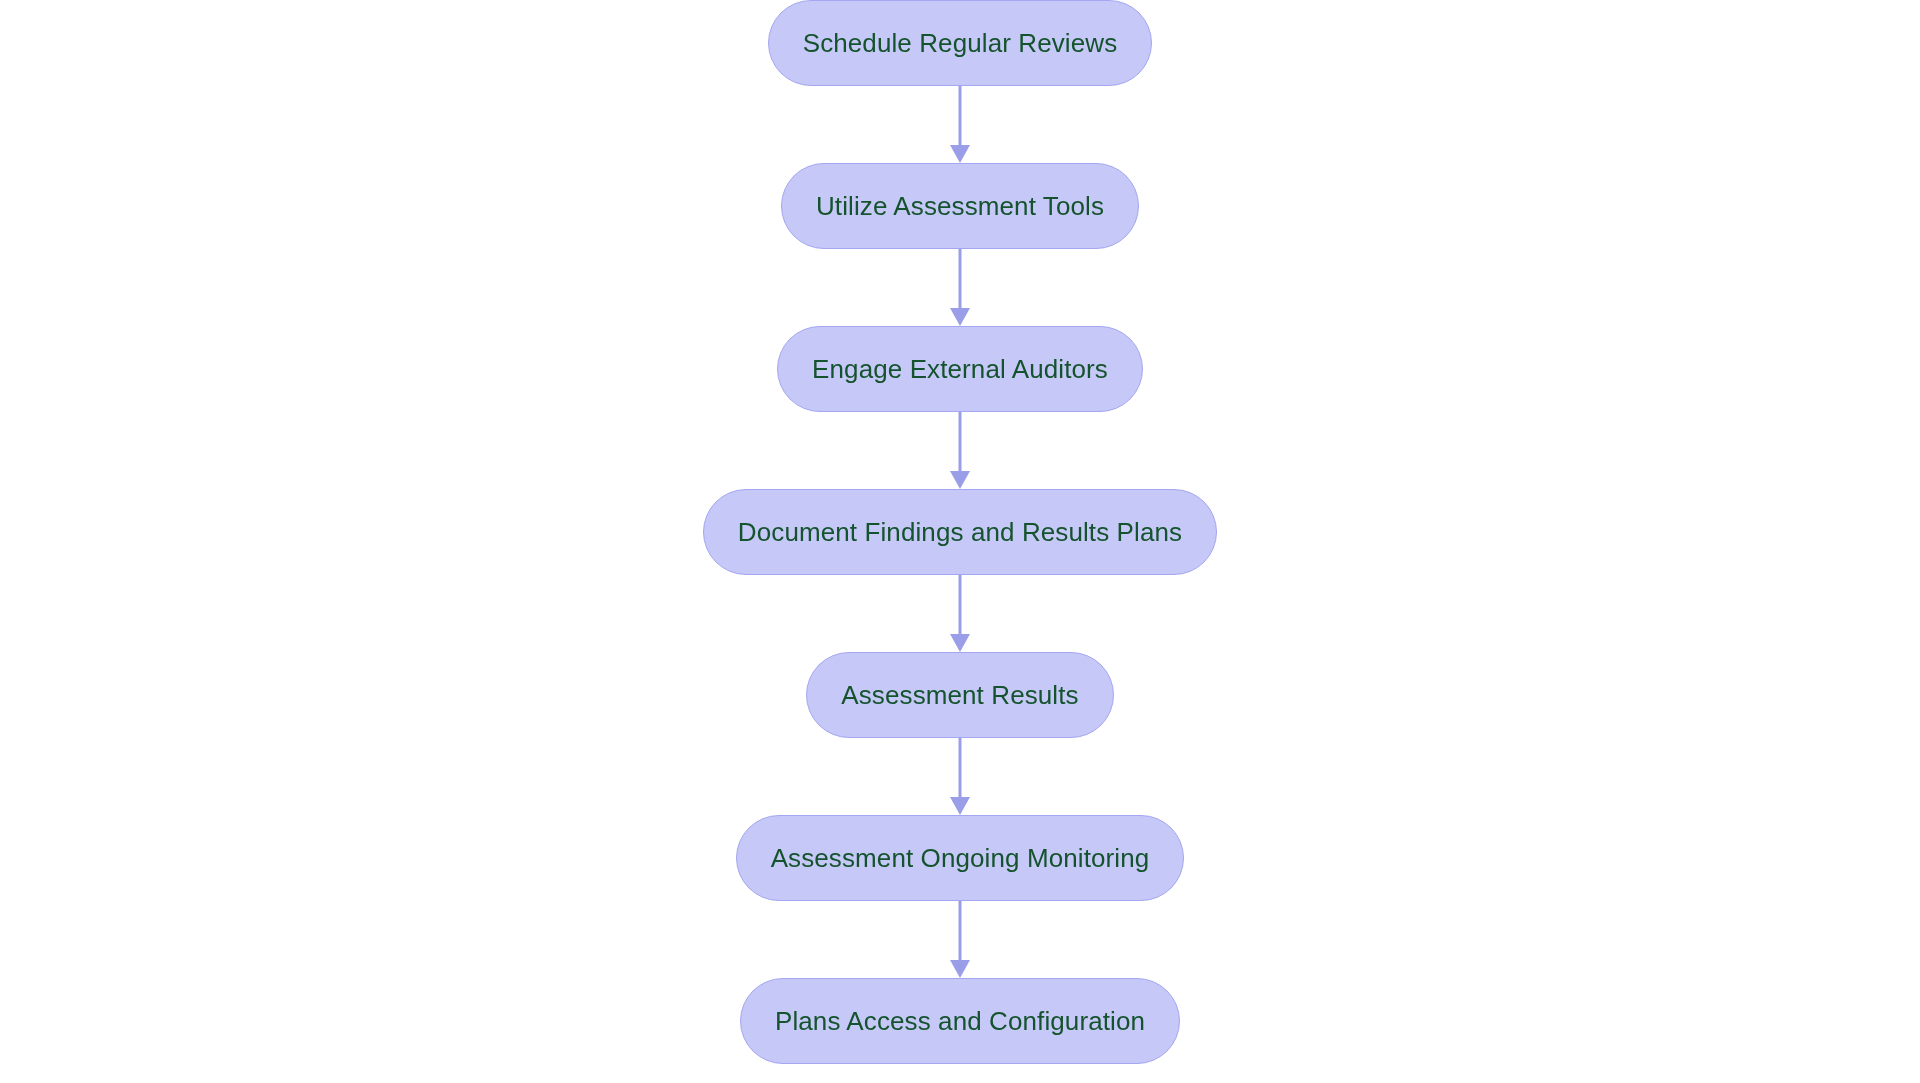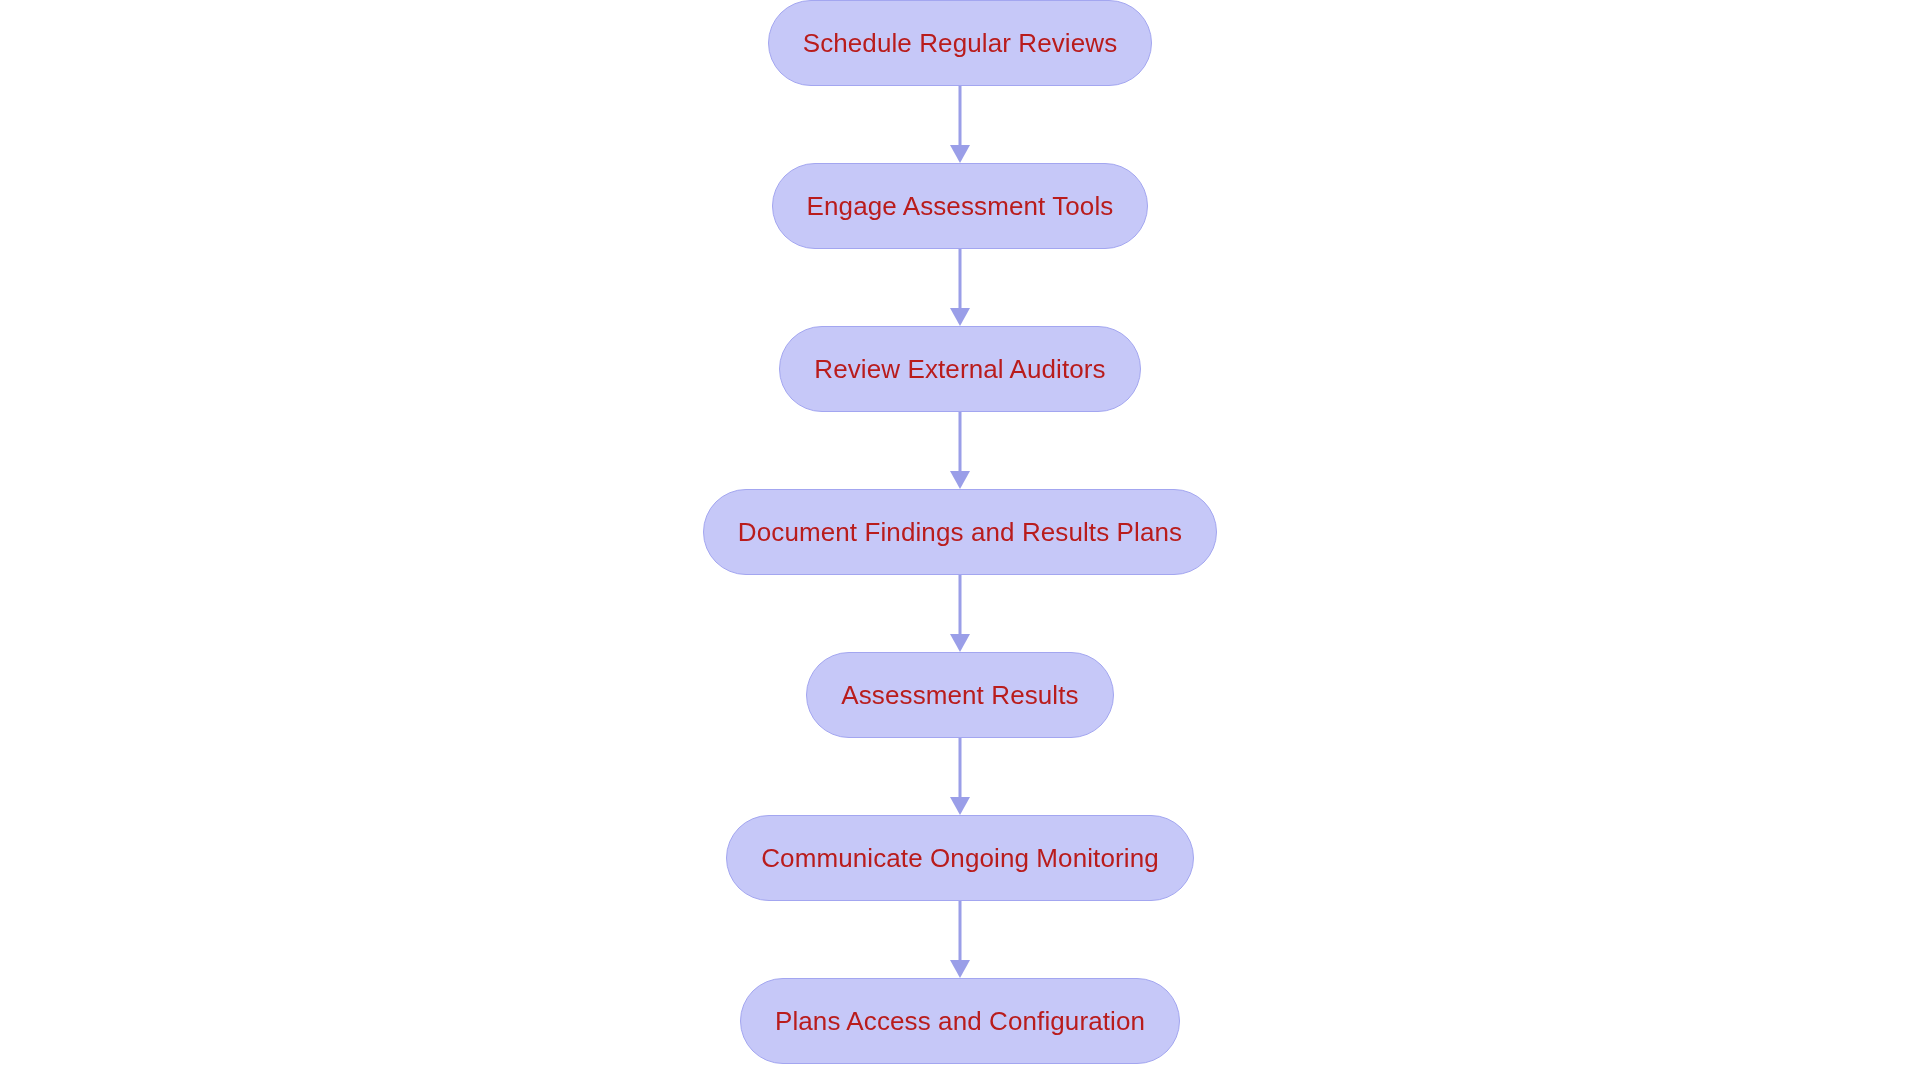--- a/index.html
+++ b/index.html
@@ -40,21 +40,21 @@
     justify-content: center;
     background: #c6c8f8;
     border: 1.3px solid #a3a6f0;
     border-radius: 999px;
     height: 86px;
     padding: 0 34px;
     flex: 0 0 auto;
   }
 
   .node-label {
-    color: #b91c1c;
+    color: #14532d;
     font-size: 26px;
     font-family: "Liberation Sans", sans-serif;
     font-weight: 400;
     letter-spacing: 0.1px;
     white-space: nowrap;
     line-height: 1;
   }
 
   .connector {
     flex: 0 0 auto;
@@ -94,30 +94,30 @@
     <div class="node">
       <span class="node-label">Schedule Regular Reviews</span>
     </div>
 
     <div class="connector">
       <div class="connector-line"></div>
       <div class="connector-head"></div>
     </div>
 
     <div class="node">
-      <span class="node-label">Engage Assessment Tools</span>
+      <span class="node-label">Utilize Assessment Tools</span>
     </div>
 
     <div class="connector">
       <div class="connector-line"></div>
       <div class="connector-head"></div>
     </div>
 
     <div class="node">
-      <span class="node-label">Review External Auditors</span>
+      <span class="node-label">Engage External Auditors</span>
     </div>
 
     <div class="connector">
       <div class="connector-line"></div>
       <div class="connector-head"></div>
     </div>
 
     <div class="node">
       <span class="node-label">Document Findings and Results Plans</span>
     </div>
@@ -130,21 +130,21 @@
     <div class="node">
       <span class="node-label">Assessment Results</span>
     </div>
 
     <div class="connector">
       <div class="connector-line"></div>
       <div class="connector-head"></div>
     </div>
 
     <div class="node">
-      <span class="node-label">Communicate Ongoing Monitoring</span>
+      <span class="node-label">Assessment Ongoing Monitoring</span>
     </div>
 
     <div class="connector">
       <div class="connector-line"></div>
       <div class="connector-head"></div>
     </div>
 
     <div class="node">
       <span class="node-label">Plans Access and Configuration</span>
     </div>

